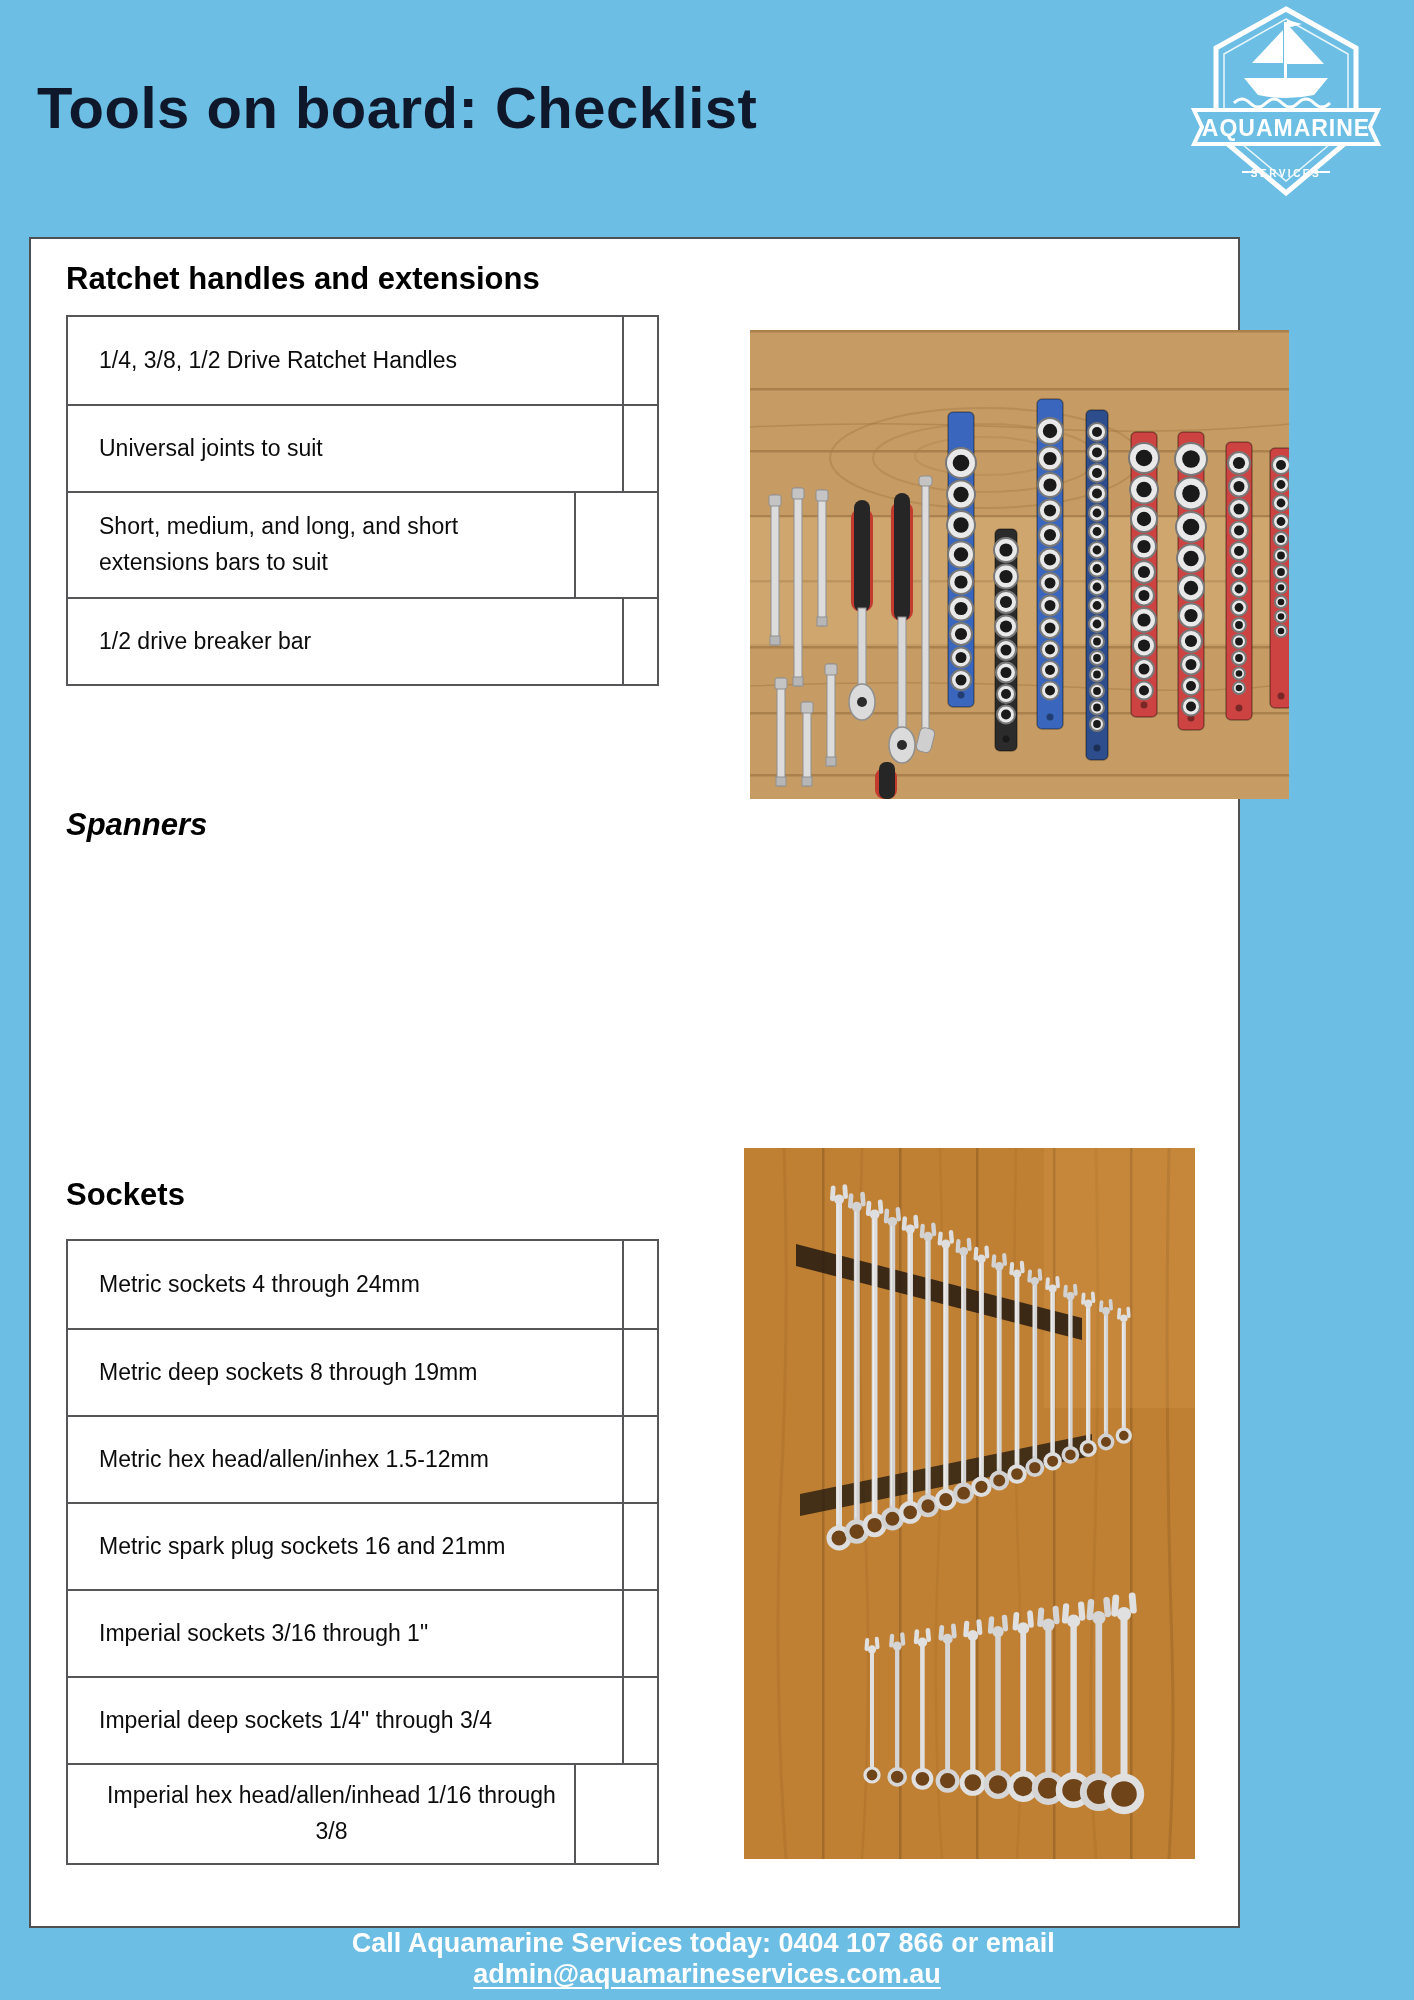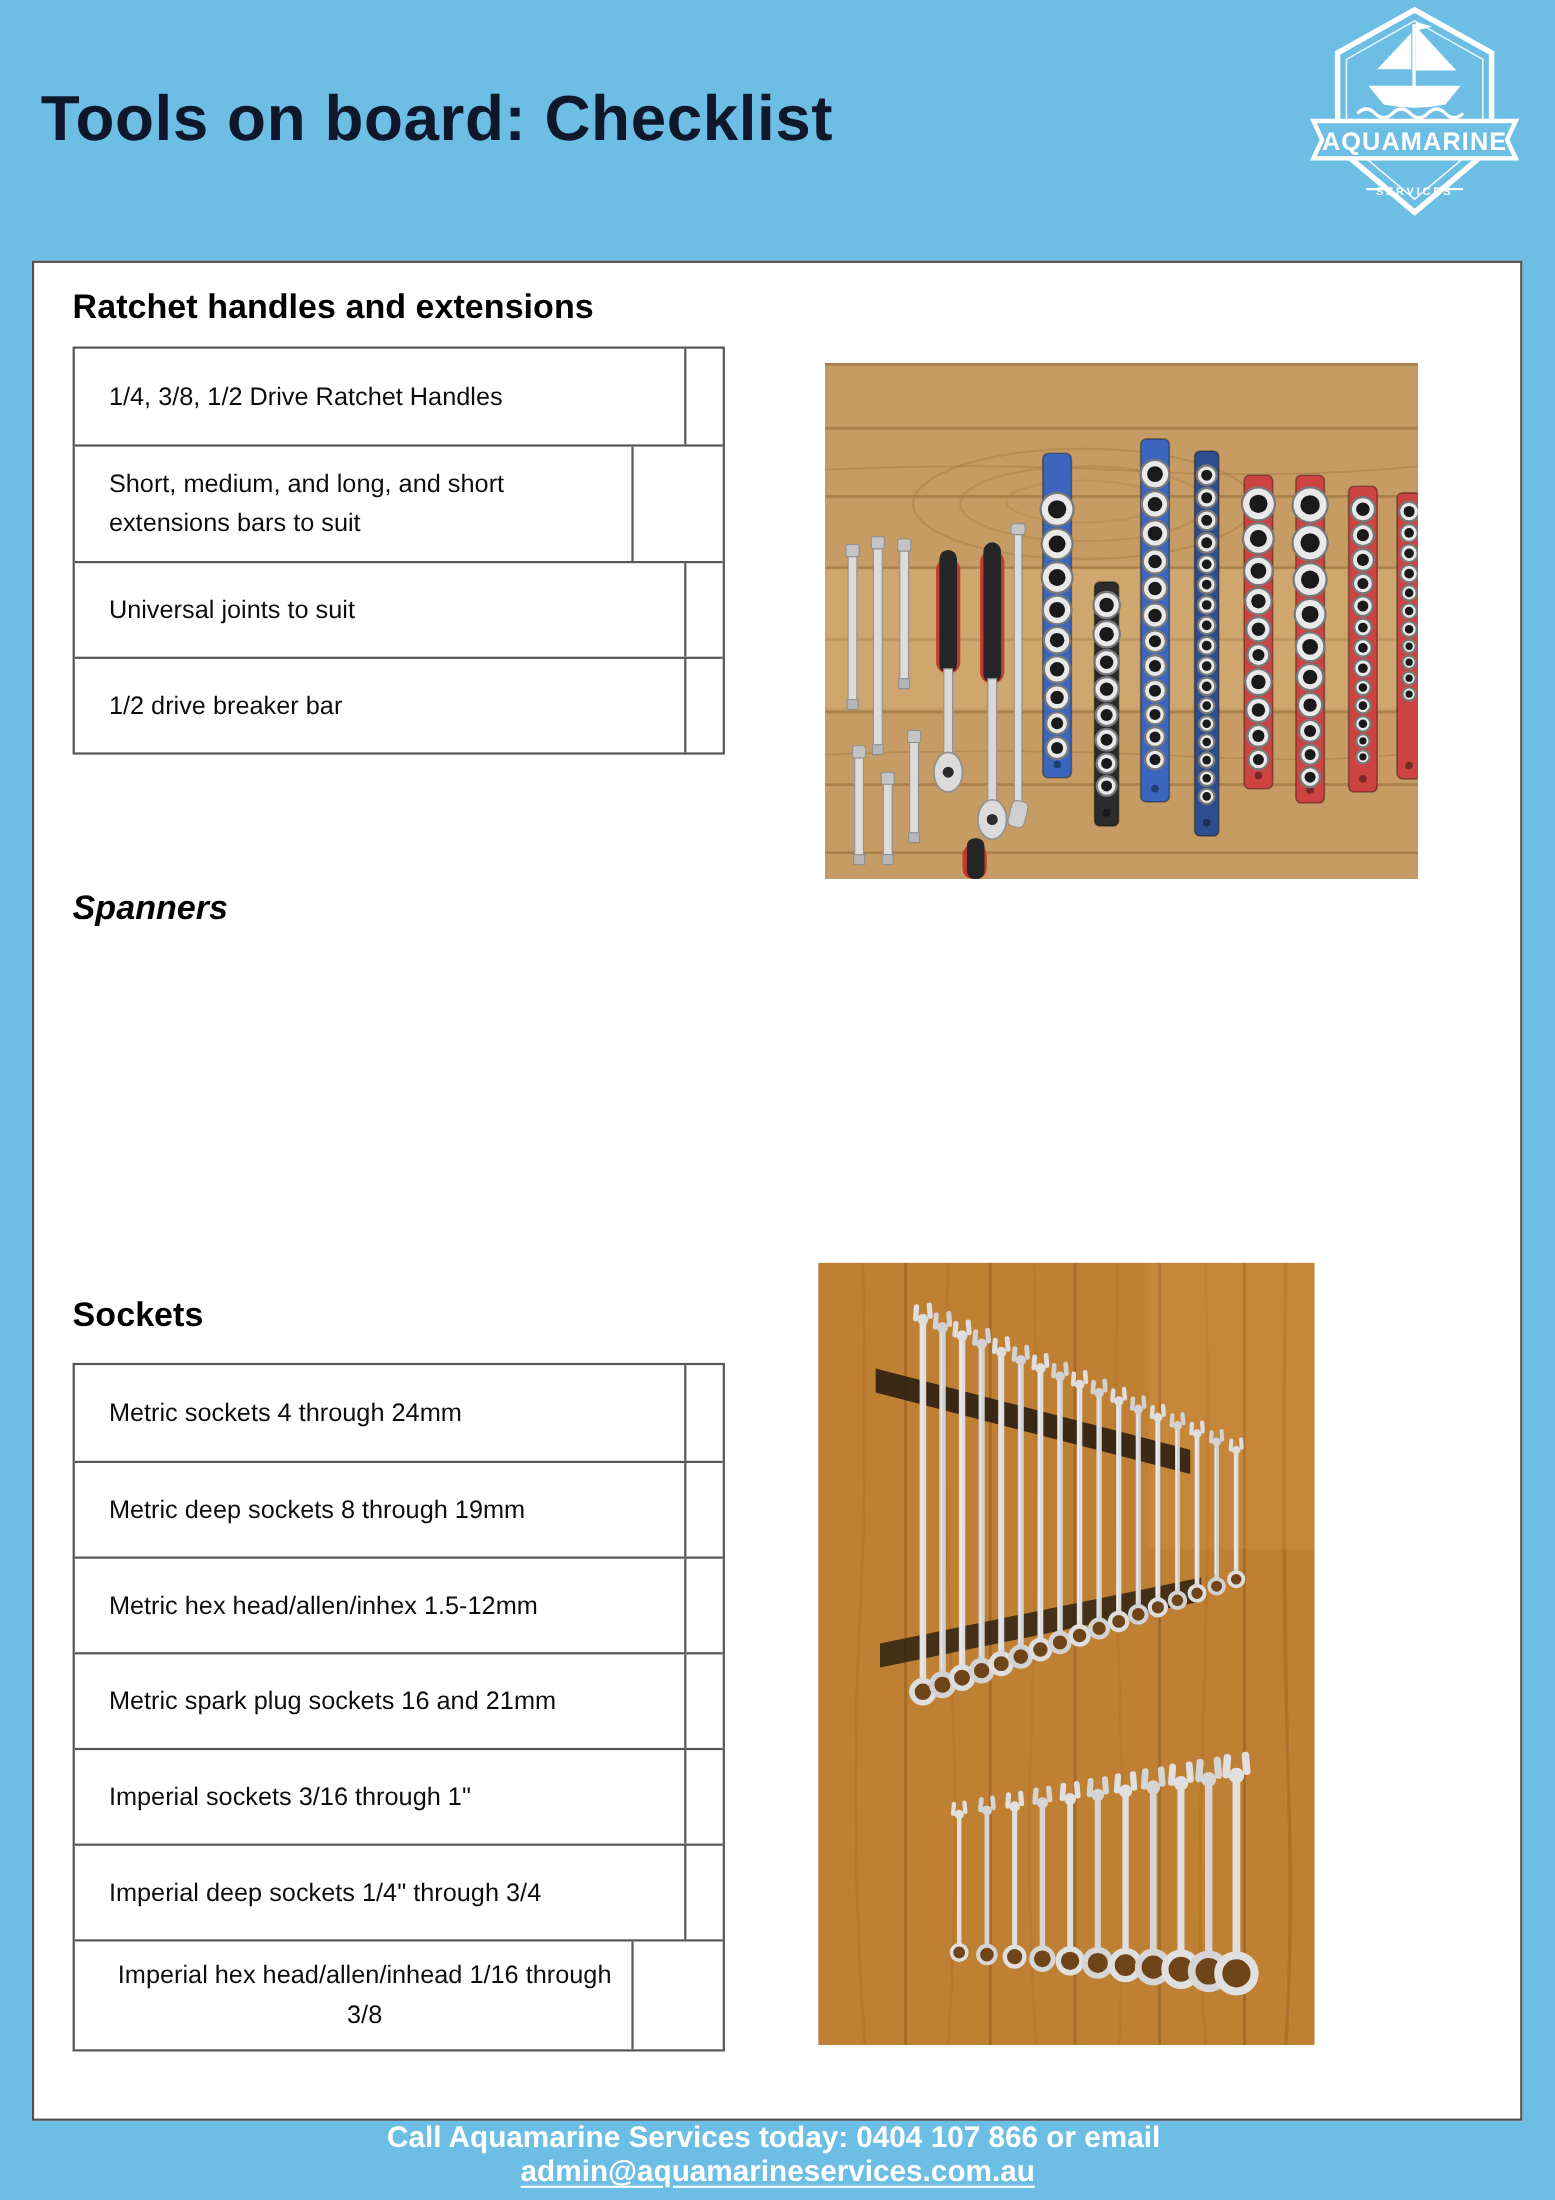--- a/index.html
+++ b/index.html
@@ -8,21 +8,21 @@
     background:#6CBEE4;
     font-family:"Liberation Sans",sans-serif;
     overflow:hidden;
   }
   .title{
     position:absolute;left:37px;top:74px;margin:0;
     font-size:58px;font-weight:bold;color:#0f172a;letter-spacing:.5px;
   }
   .logo{position:absolute;left:1186px;top:6px;width:200px;height:190px;}
   .content{
-    position:absolute;left:29px;top:237px;width:1355px;height:1691px;
+    position:absolute;left:29px;top:237px;width:1211px;height:1691px;
     background:#ffffff;border:2px solid #505052;box-sizing:border-box;
   }
   h2.sec{
     position:absolute;left:35px;margin:0;
     font-size:31px;font-weight:bold;color:#000000;
   }
   .tbl{
     position:absolute;left:35px;width:593px;
     border:2px solid #565658;box-sizing:border-box;background:#fff;
   }
@@ -76,26 +76,26 @@
   </div>
 
   <div class="content">
 
     <h2 class="sec" style="top:22px;">Ratchet handles and extensions</h2>
     <div class="tbl" style="top:76px;">
       <div class="row rs">
         <div class="cell-label">1/4, 3/8, 1/2 Drive Ratchet Handles</div>
         <div class="cell-check"></div>
       </div>
+      <div class="row rs">
+        <div class="cell-label">Universal joints to suit</div>
+        <div class="cell-check"></div>
+      </div>
       <div class="row rd">
         <div class="cell-label">Short, medium, and long, and short extensions bars to suit</div>
-        <div class="cell-check"></div>
-      </div>
-      <div class="row rs">
-        <div class="cell-label">Universal joints to suit</div>
         <div class="cell-check"></div>
       </div>
       <div class="row rs">
         <div class="cell-label">1/2 drive breaker bar</div>
         <div class="cell-check"></div>
       </div>
     </div>
 
     <h2 class="sec" style="top:568px;font-style:italic;">Spanners</h2>
 

